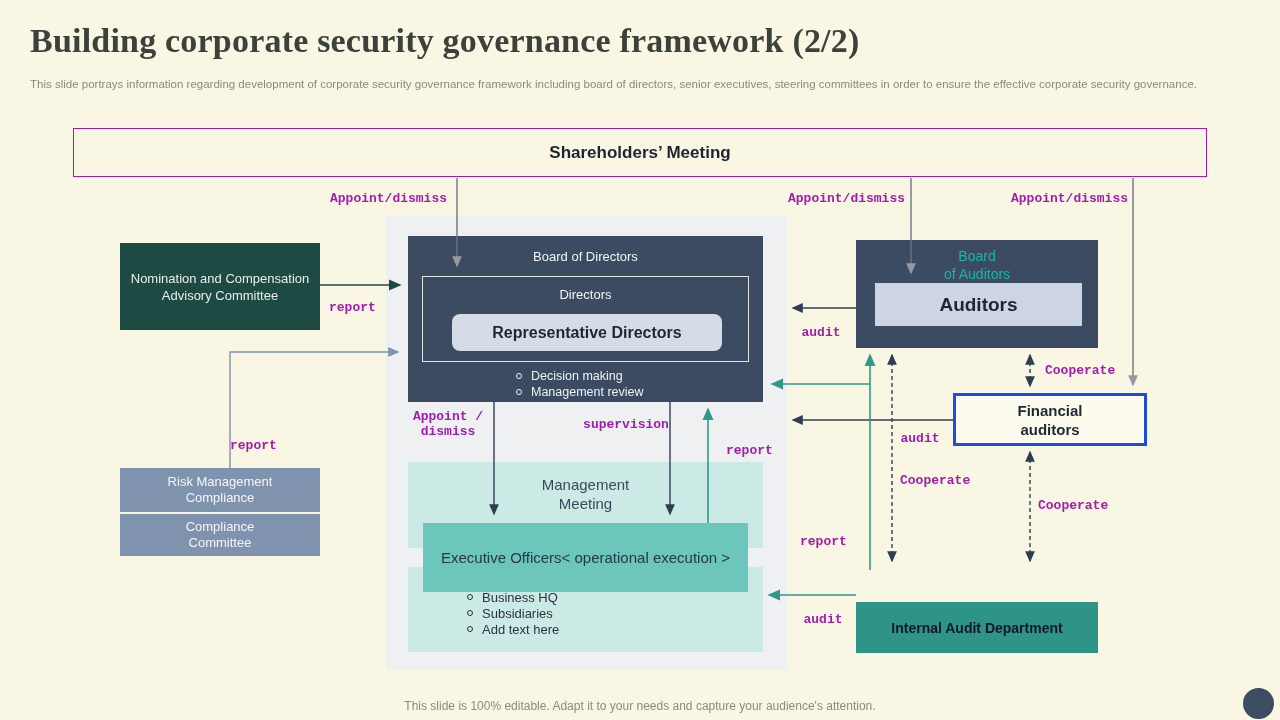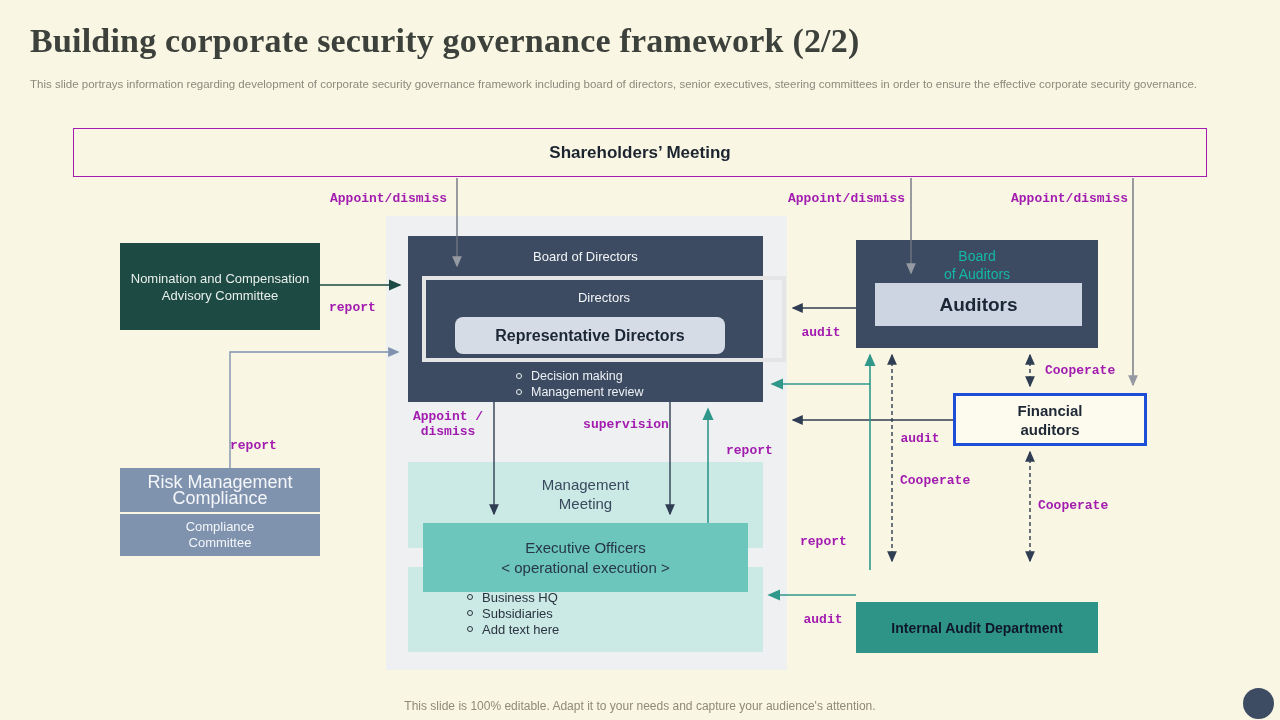--- a/index.html
+++ b/index.html
@@ -22,42 +22,42 @@
   .pre { white-space:pre-line; }
 
   .shareholders { left:73px; top:128px; width:1134px; height:49px;
                   border:1px solid #a21caf; font-size:17px; font-weight:bold; color:#1c2430; }
 
   .panel { position:absolute; left:386px; top:216px; width:401px; height:454px; background:#eef0f2; }
 
   .bod { left:408px; top:236px; width:355px; height:166px; background:#3c4b61;
          display:block; }
   .bod-title { margin-top:13px; text-align:center; font-size:13px; color:#f2f4f7; }
-  .bod-inner { position:absolute; left:14px; top:40px; width:364px; height:86px;
-               border:4px solid #e5e5e5; }
+  .bod-inner { position:absolute; left:14px; top:40px; width:327px; height:86px;
+               border:1px solid #e5e5e5; }
   .bod-inner-title { margin-top:10px; text-align:center; font-size:13px; color:#f2f4f7; }
   .rep-box { position:absolute; left:29px; top:37px; width:270px; height:37px;
              background:#d6dce6; border-radius:8px; display:flex; align-items:center;
              justify-content:center; font-size:16px; font-weight:bold; color:#1c2736; }
   .bod-bullets { position:absolute; left:108px; top:132px; }
   .bullet-row { display:flex; align-items:center; gap:9px; height:16px;
                 font-size:12.5px; color:#eef1f5; }
   .dot { width:6px; height:6px; border-radius:50%; border:1.5px solid currentColor; flex:none; }
 
   .nomination { left:120px; top:243px; width:200px; height:87px; background:#1d4a42;
                 font-size:13px; color:#e9efed; line-height:17px; }
   .risk { left:120px; top:468px; width:200px; height:44px; background:#8093ae;
-          font-size:18px; color:#f4f6fa; line-height:16px; }
+          font-size:13px; color:#f4f6fa; line-height:16px; }
   .compliance { left:120px; top:514px; width:200px; height:42px; background:#8093ae;
                 font-size:13px; color:#f4f6fa; line-height:16px; }
 
   .mm { left:408px; top:462px; width:355px; height:86px; background:#cbe9e5;
         align-items:flex-start; font-size:15px; color:#3a4a5e; line-height:19px; padding-top:13px; }
   .exec { left:423px; top:523px; width:325px; height:69px; background:#6cc6bb;
-          flex-direction:column; font-size:15px; color:#263747; line-height:20px; z-index:3;text-align:right; }
+          flex-direction:row; font-size:15px; color:#263747; line-height:20px; z-index:3;text-align:right; }
   .ops { left:408px; top:567px; width:355px; height:85px; background:#cbe9e5; display:block; }
   .ops-bullets { position:absolute; left:59px; top:22px; }
   .ops .bullet-row { color:#2b3440; font-size:13px; height:16px; }
 
   .boa { left:856px; top:240px; width:242px; height:108px; background:#3c4b61; display:block; }
   .boa-title { margin-top:7px; text-align:center; font-size:14px; color:#14b8a6; line-height:18px; }
   .auditors { position:absolute; left:19px; top:43px; width:207px; height:43px;
               background:#ccd5e1; display:flex; align-items:center; justify-content:center;
               font-size:19px; font-weight:bold; color:#1c2736; }
   .financial { left:953px; top:393px; width:194px; height:53px; background:#fdfbee;

